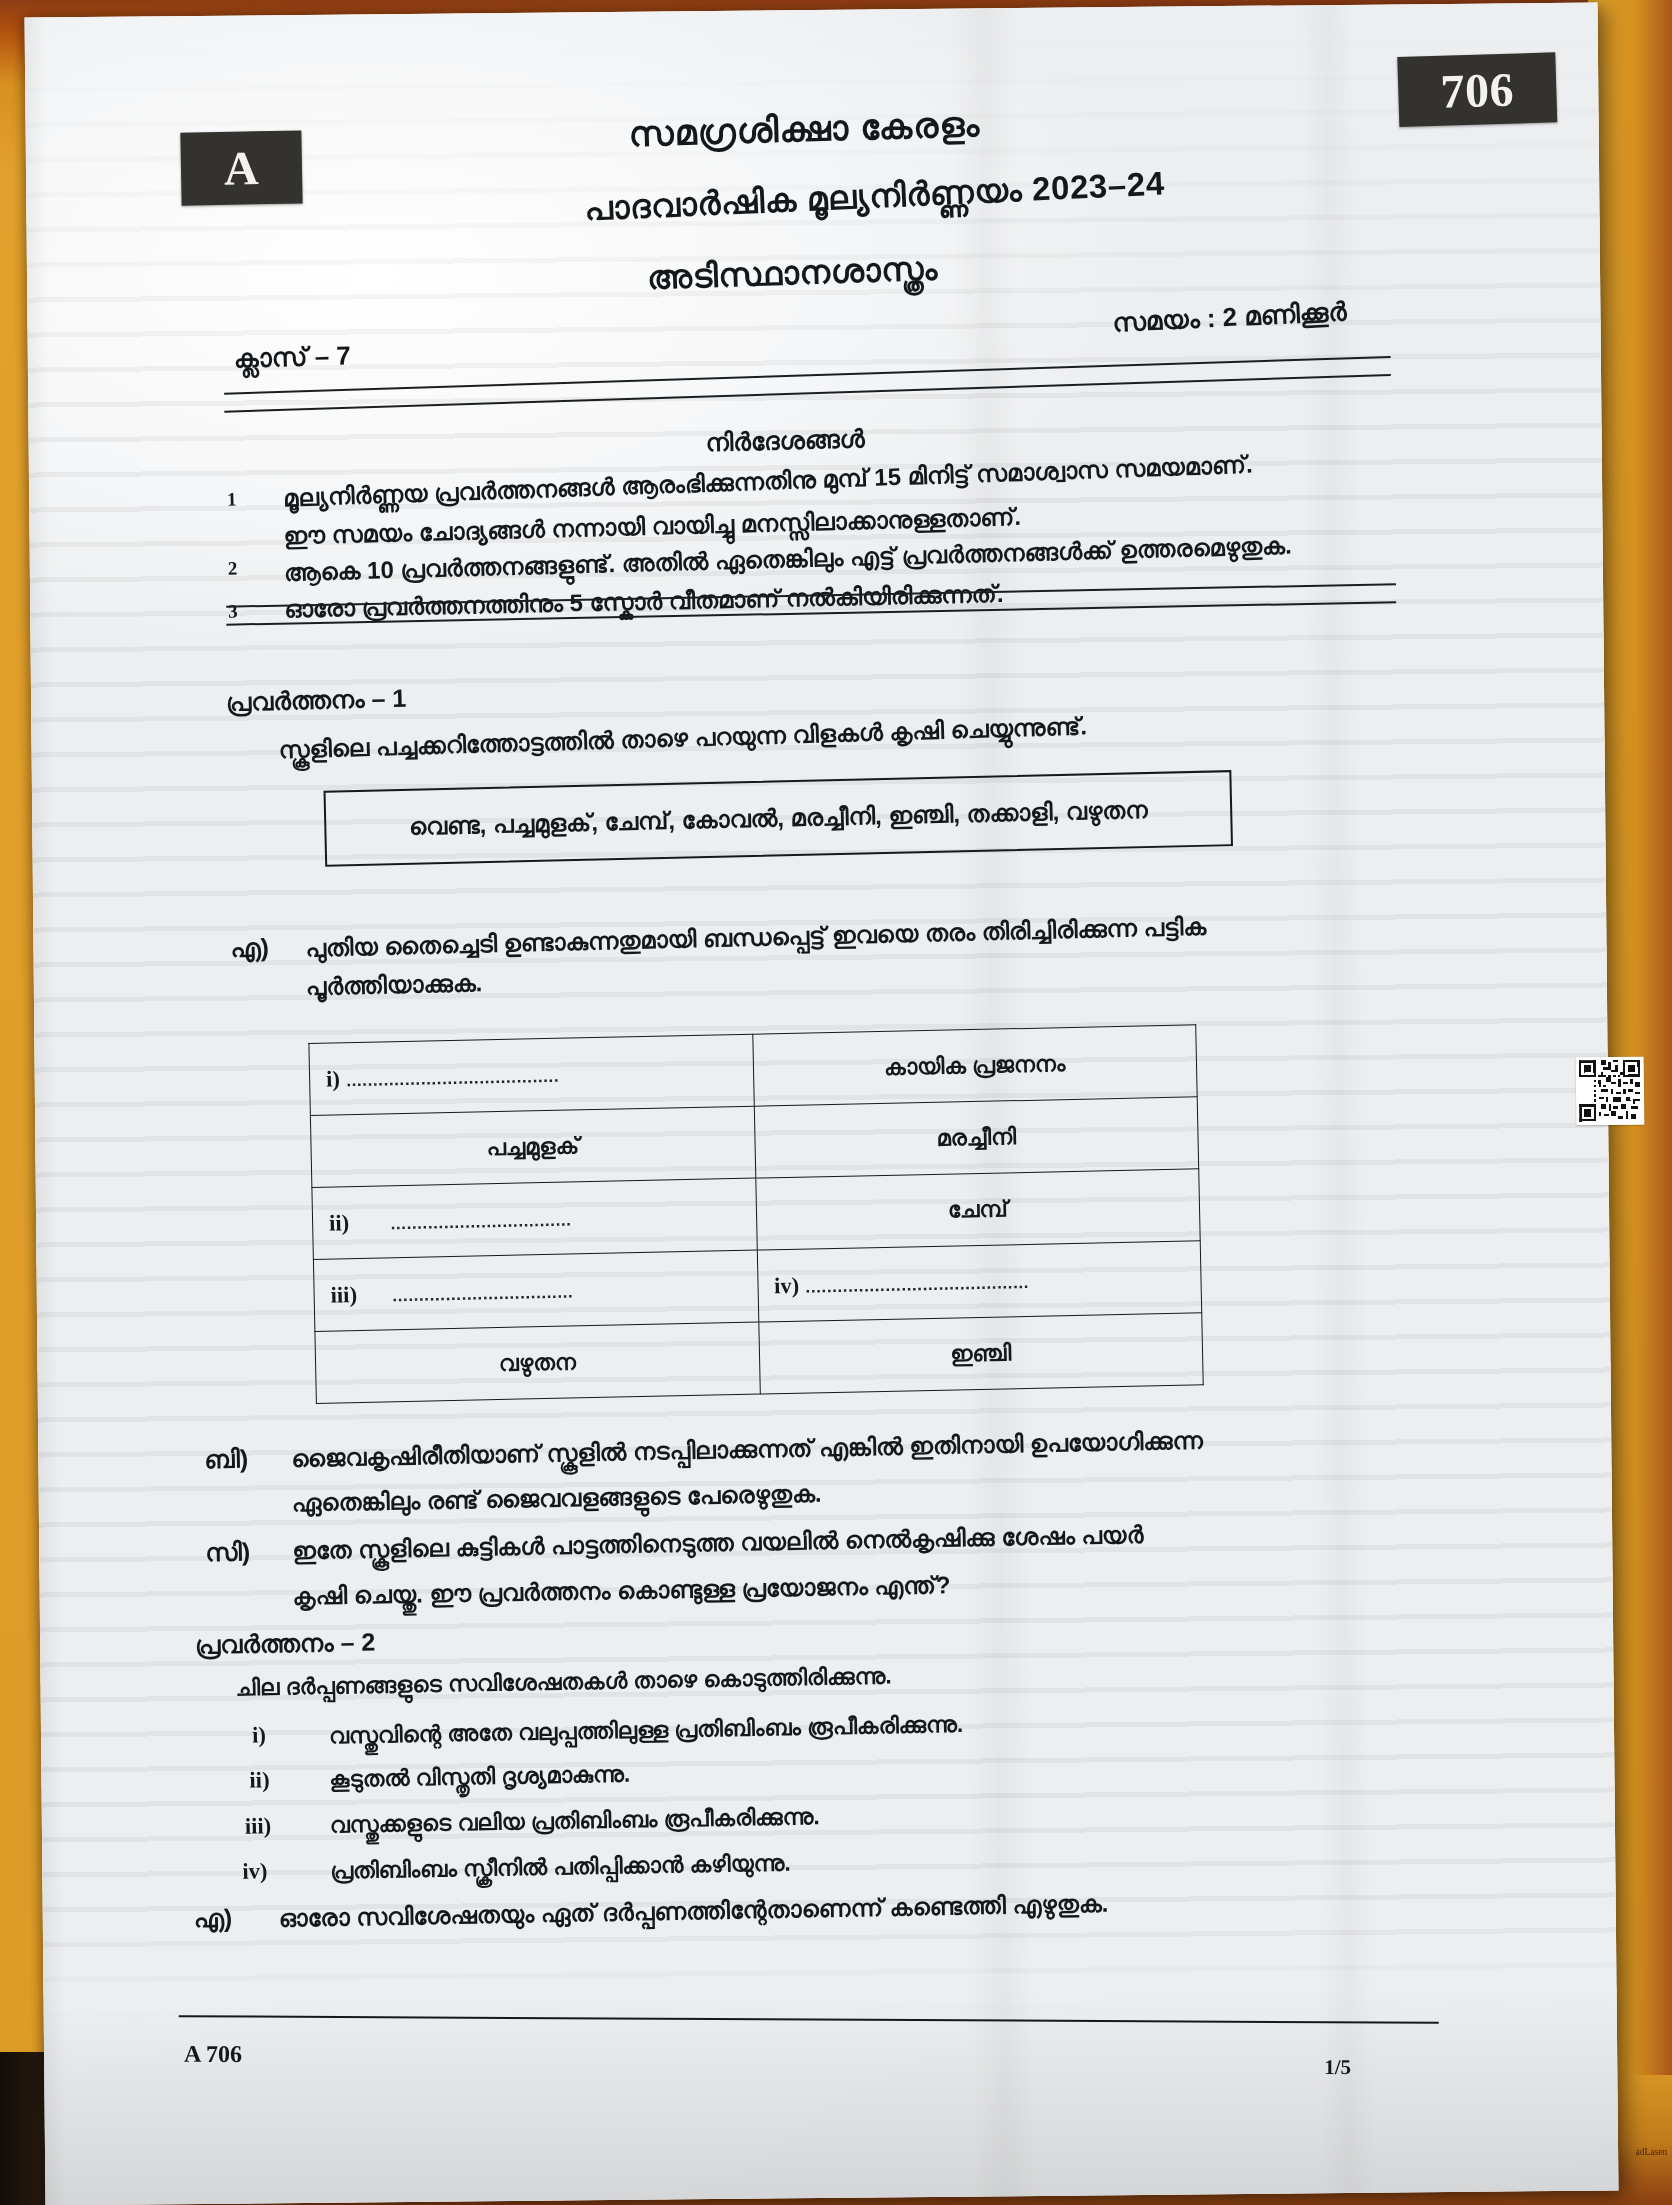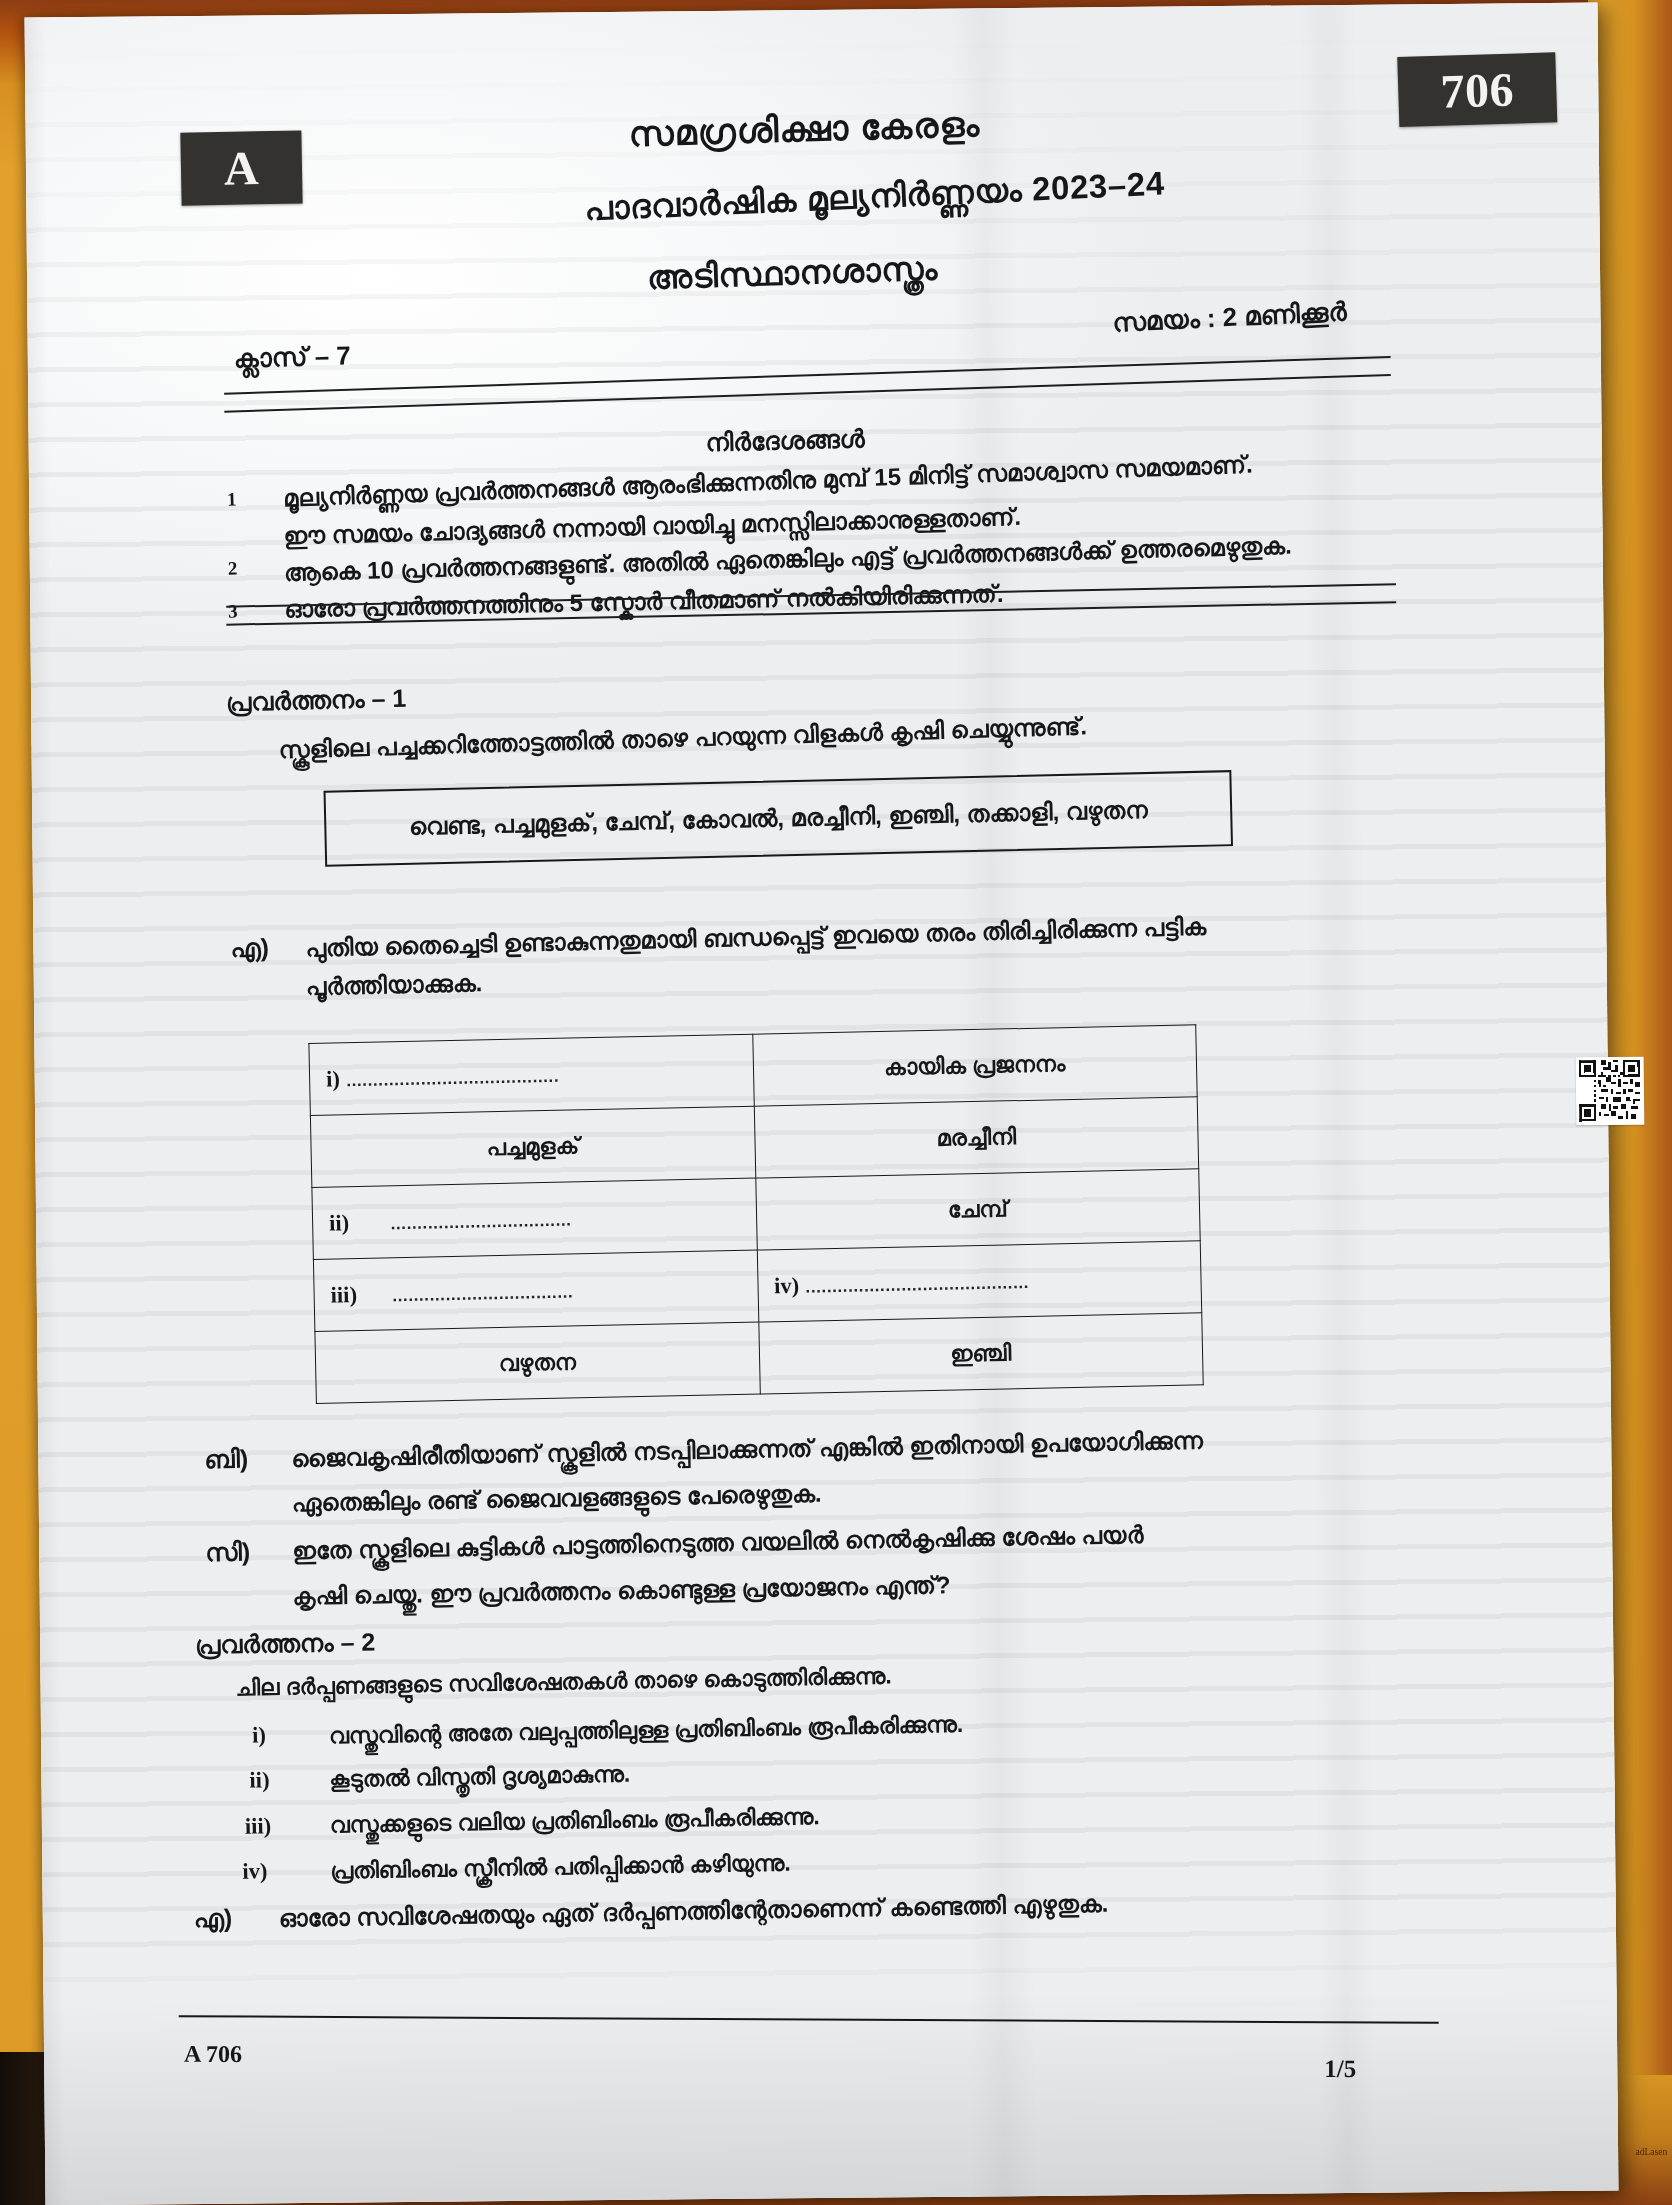--- a/index.html
+++ b/index.html
@@ -162,21 +162,21 @@
   #b2n{ left:208px; top:1752px; transform:rotate(-0.5deg);} #b2t{ left:288px; top:1751px; transform:rotate(-0.5deg);}
   #b3n{ left:203px; top:1798px; transform:rotate(-0.45deg);} #b3t{ left:288px; top:1796px; transform:rotate(-0.45deg);}
   #b4n{ left:200px; top:1843px; transform:rotate(-0.45deg);} #b4t{ left:288px; top:1842px; transform:rotate(-0.45deg);}
 
   #qa2-mark{ position:absolute; left:151px; top:1888px; font-size:25px; font-weight:700; transform:rotate(-0.45deg);}
   #qa2-l1  { position:absolute; left:236px; top:1886px; font-size:24px; font-weight:600; transform:rotate(-0.5deg); white-space:nowrap;}
 
   
   #frule { position:absolute; left:135px; top:1999px; width:1260px; height:0; border-top:2.8px solid #15181a; transform:rotate(0.85deg); transform-origin:left center;}
   #fleft { position:absolute; left:140px; top:2025px; font-size:24px; font-weight:700; font-family:"Liberation Serif", serif; transform:rotate(0.6deg);}
-  #fright{ position:absolute; left:1280px; top:2050px; font-size:25px; font-weight:600; font-family:"Liberation Serif", serif; transform:rotate(0.6deg);}
+  #fright{ position:absolute; left:1280px; top:2050px; font-size:21px; font-weight:600; font-family:"Liberation Serif", serif; transform:rotate(0.6deg);}
 
   
   #qr {
     position:absolute; left:1576px; top:1057px; width:68px; height:68px;
     background:#fff; padding:3.4px; transform:rotate(-0.6deg);
     box-shadow:0 0.6px 1.7px rgba(0,0,0,.3);
   }
   #qr svg { display:block; width:100%; height:100%; }
 
   

